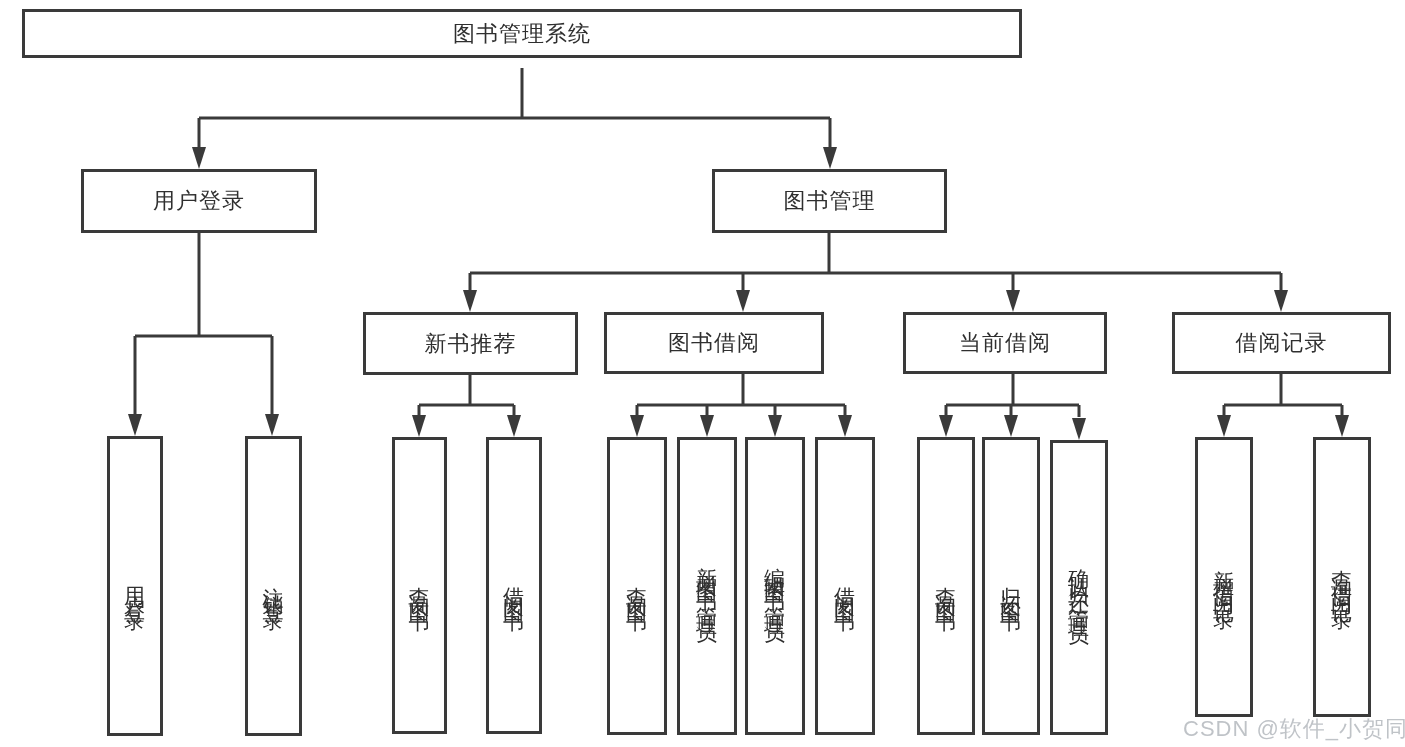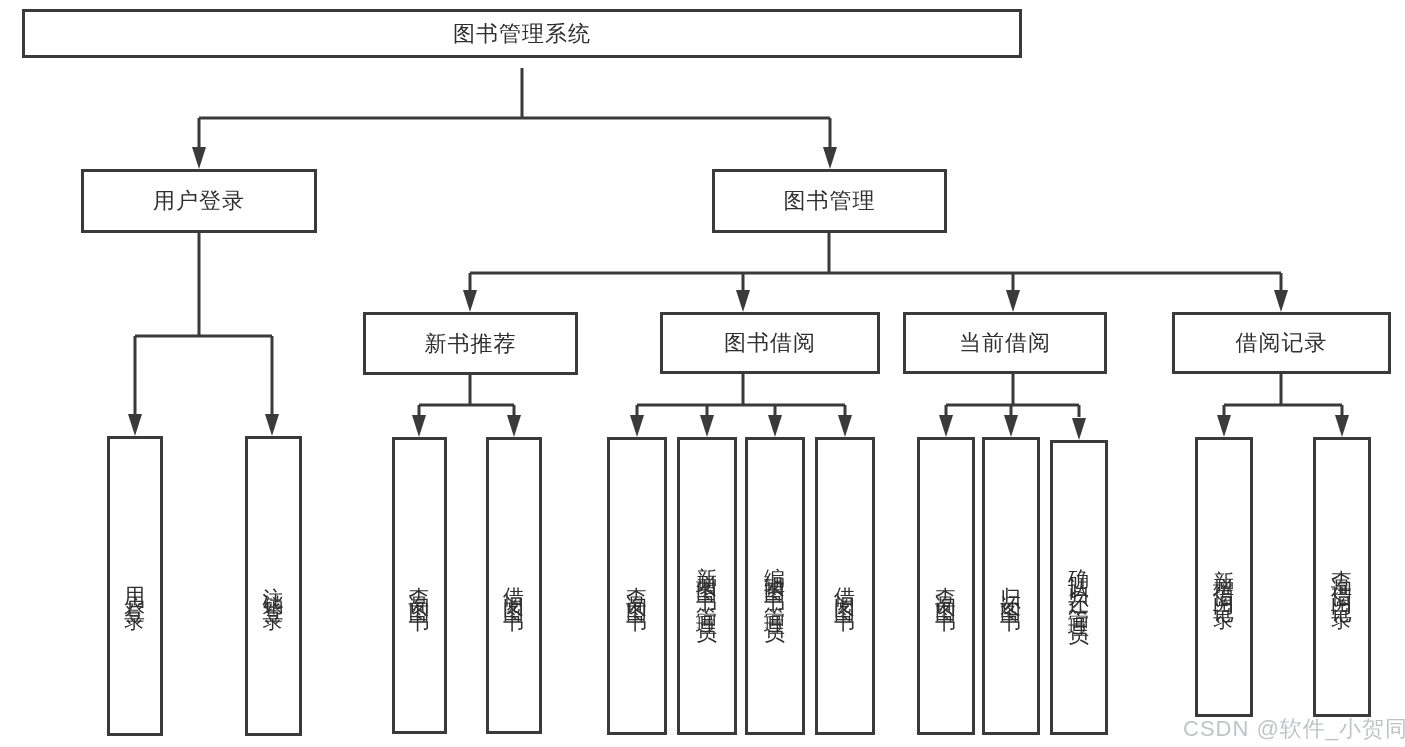--- a/index.html
+++ b/index.html
@@ -87,21 +87,21 @@
     <polygon points="1217,415 1231,415 1224,437"></polygon>
     <polygon points="1335,415 1349,415 1342,437"></polygon>
   </svg>
 
   <div class="node hnode" style="left:22px;top:9px;width:1000px;height:49px;">图书管理系统</div>
 
   <div class="node hnode" style="left:81px;top:169px;width:236px;height:64px;">用户登录</div>
   <div class="node hnode" style="left:712px;top:169px;width:235px;height:64px;">图书管理</div>
 
   <div class="node hnode" style="left:363px;top:312px;width:215px;height:63px;">新书推荐</div>
-  <div class="node hnode" style="left:660px;top:312px;width:220px;height:62px;">图书借阅</div>
+  <div class="node hnode" style="left:604px;top:312px;width:220px;height:62px;">图书借阅</div>
   <div class="node hnode" style="left:903px;top:312px;width:204px;height:62px;">当前借阅</div>
   <div class="node hnode" style="left:1172px;top:312px;width:219px;height:62px;">借阅记录</div>
 
   <div class="node vnode" style="left:107px;top:436px;width:56px;height:300px;">
     <span>用户登录</span>
     </div>
   <div class="node vnode" style="left:245px;top:436px;width:57px;height:300px;">
     <span>注销登录</span>
     </div>
 

